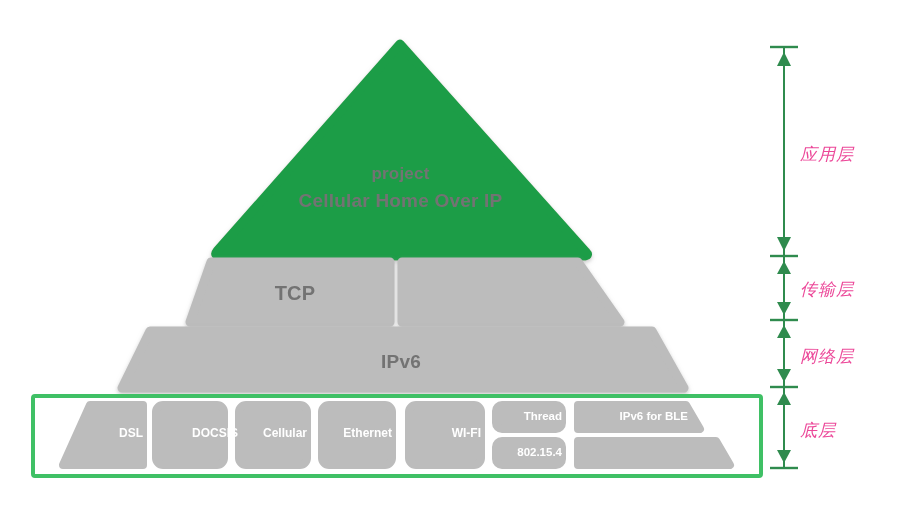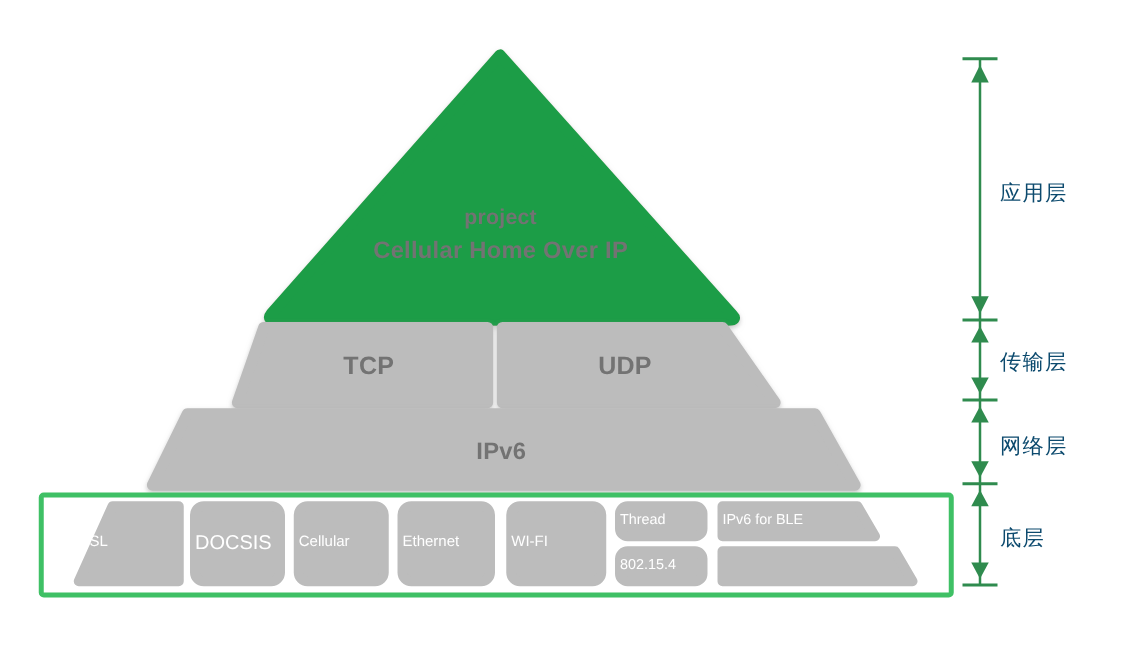--- a/index.html
+++ b/index.html
@@ -75,34 +75,35 @@
   .ipv6-text {
     left: 120px;
     top: 349px;
     width: 562px;
     font-size: 19px;
   }
 
   .chip-text {
     position: absolute;
     color: #ffffff;
-    font-weight: normal;
-    text-align: left;
+    font-weight: bold;
+    text-align: right;
     white-space: nowrap;
     pointer-events: none;
   }
 
   
   .axis-label {
     position: absolute;
-    color: #0c4a6e;
+    color: #ec4899;
     font-size: 17px;
     letter-spacing: 1px;
     white-space: nowrap;
     font-family: "DejaVu Sans", "Liberation Sans", sans-serif;
+    font-style: italic;
   }
 </style>
 </head>
 <body>
 
 <div id="stage">
 
   <div class="diagram">
 
     <svg class="shapes" viewBox="0 0 900 522">
@@ -154,25 +155,24 @@
       <polygon points="784,392 777,405 791,405" fill="#2f8b4e"></polygon>
       <polygon points="784,463 777,450 791,450" fill="#2f8b4e"></polygon>
     </svg>
 
     <div class="lbl apex-text">
       <span class="l1">project</span>
       <span class="l2">Cellular Home Over IP</span>
     </div>
 
     <div class="lbl tcp-text">TCP</div>
-    <div class="lbl udp-text">UDP</div>
     <div class="lbl ipv6-text">IPv6</div>
 
     <div class="chip-text" style="left:63px; top:426px; width:80px; font-size:12px;">DSL</div>
-    <div class="chip-text" style="left:156px; top:426px; width:68px; font-size:16px;">DOCSIS</div>
+    <div class="chip-text" style="left:170px; top:426px; width:68px; font-size:12px;">DOCSIS</div>
     <div class="chip-text" style="left:239px; top:426px; width:68px; font-size:12px;">Cellular</div>
     <div class="chip-text" style="left:322px; top:426px; width:70px; font-size:12px;">Ethernet</div>
     <div class="chip-text" style="left:409px; top:426px; width:72px; font-size:12px;">WI-FI</div>
     <div class="chip-text" style="left:496px; top:410px; width:66px; font-size:11.5px;">Thread</div>
     <div class="chip-text" style="left:496px; top:446px; width:66px; font-size:11.5px;">802.15.4</div>
     <div class="chip-text" style="left:578px; top:410px; width:110px; font-size:11.5px;">IPv6 for BLE</div>
 
     <div class="axis-label" style="left:800px; top:143px;">应用层</div>
     <div class="axis-label" style="left:800px; top:278px;">传输层</div>
     <div class="axis-label" style="left:800px; top:345px;">网络层</div>

